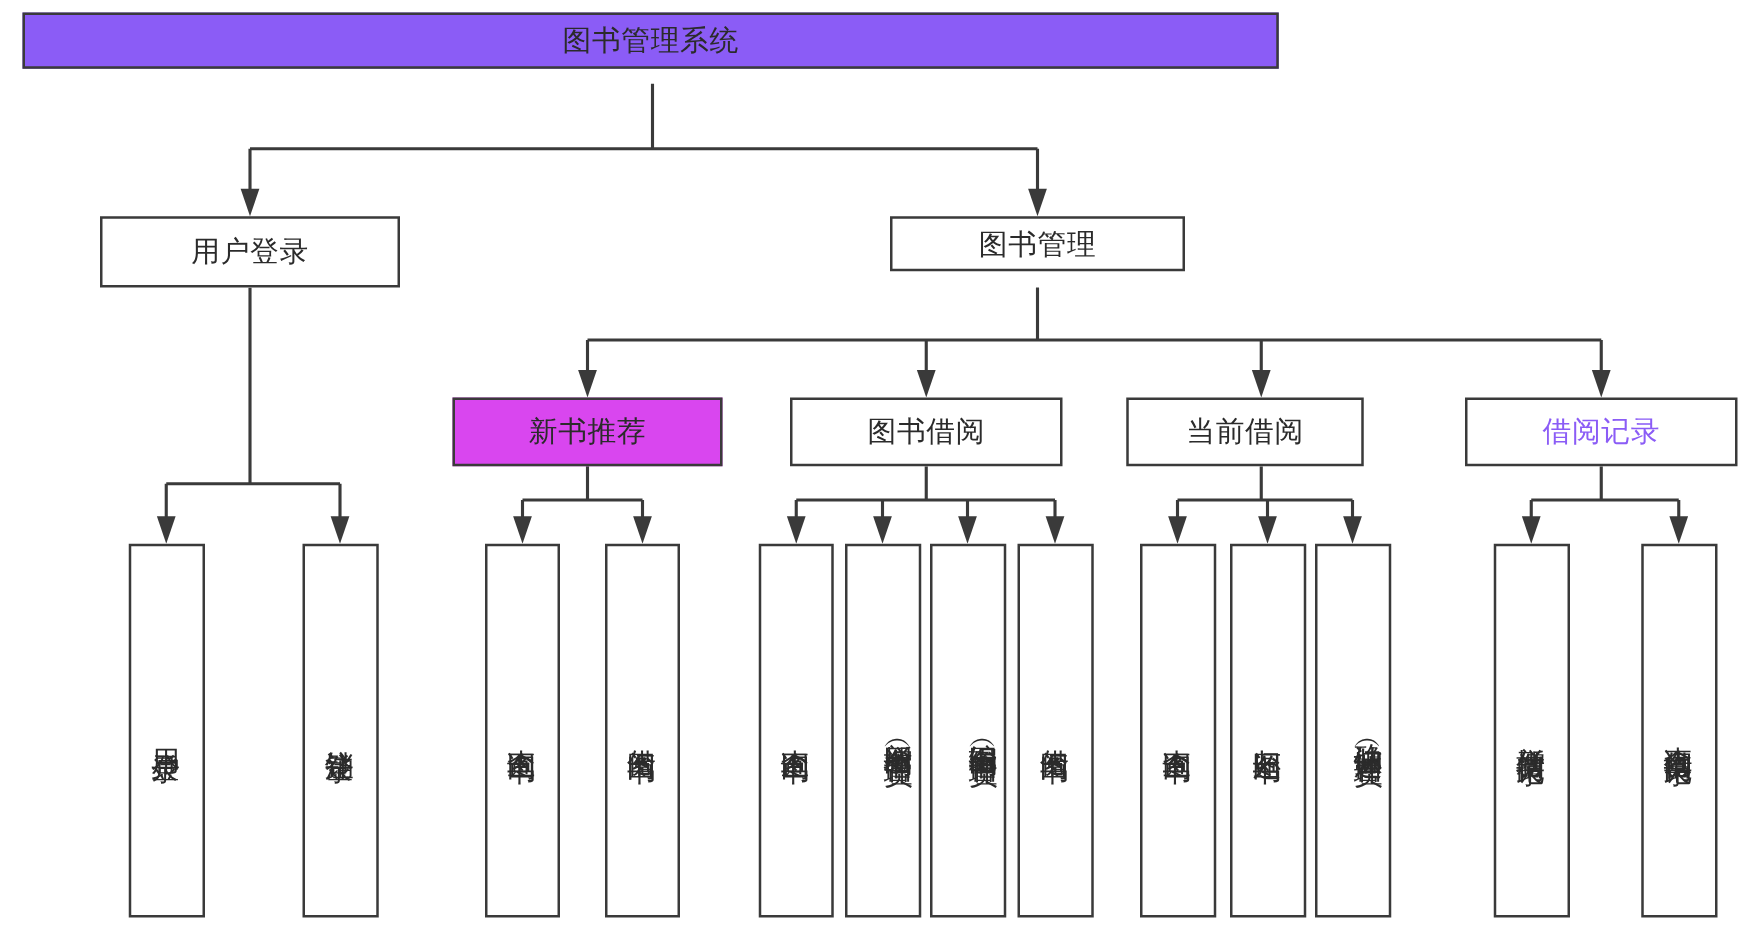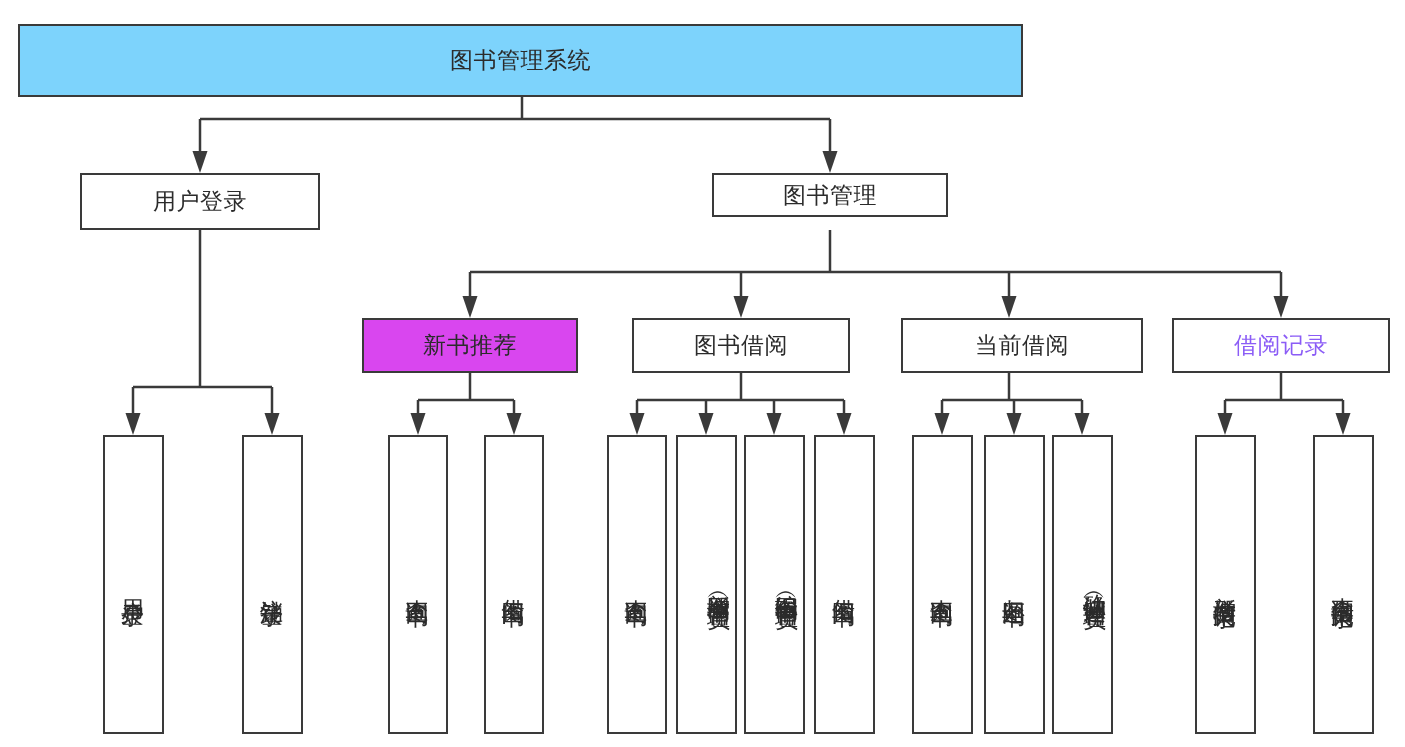--- a/index.html
+++ b/index.html
@@ -116,36 +116,36 @@
       <line x1="1082" y1="400" x2="1082" y2="415" stroke="#3a3a3a" stroke-width="2.5"></line>
       <polygon points="1074.5,413 1089.5,413 1082,435" fill="#3a3a3a"></polygon>
       <line x1="1281" y1="373" x2="1281" y2="400" stroke="#3a3a3a" stroke-width="2.5"></line>
       <line x1="1225" y1="400" x2="1343" y2="400" stroke="#3a3a3a" stroke-width="2.5"></line>
       <line x1="1225" y1="400" x2="1225" y2="415" stroke="#3a3a3a" stroke-width="2.5"></line>
       <polygon points="1217.5,413 1232.5,413 1225,435" fill="#3a3a3a"></polygon>
       <line x1="1343" y1="400" x2="1343" y2="415" stroke="#3a3a3a" stroke-width="2.5"></line>
       <polygon points="1335.5,413 1350.5,413 1343,435" fill="#3a3a3a"></polygon>
     </svg>
   <div id="node-layer">
-      <div class="node horiz" style="left: 18px; top: 24px; width: 1005px; height: 73px; border-color: rgb(58, 58, 58); color: rgb(43, 43, 43); background: #7dd3fc;">
+      <div class="node horiz" style="left: 18px; top: 10px; width: 1005px; height: 45px; border-color: rgb(58, 58, 58); color: rgb(43, 43, 43); background: #8b5cf6;">
         <span class="node-label">图书管理系统</span>
       </div>
       <div class="node horiz" style="left: 80px; top: 173px; width: 240px; height: 57px; border-color: rgb(58, 58, 58); color: rgb(43, 43, 43); background: rgb(255, 255, 255);">
         <span class="node-label">用户登录</span>
       </div>
       <div class="node horiz" style="left: 712px; top: 173px; width: 236px; height: 44px; border-color: rgb(58, 58, 58); color: rgb(43, 43, 43); background: rgb(255, 255, 255);">
         <span class="node-label">图书管理</span>
       </div>
       <div class="node horiz" style="left: 362px; top: 318px; width: 216px; height: 55px; border-color: rgb(58, 58, 58); color: rgb(43, 43, 43); background: #d946ef;">
         <span class="node-label">新书推荐</span>
       </div>
       <div class="node horiz" style="left: 632px; top: 318px; width: 218px; height: 55px; border-color: rgb(58, 58, 58); color: rgb(43, 43, 43); background: rgb(255, 255, 255); text-align: center;">
         <span class="node-label">图书借阅</span>
       </div>
-      <div class="node horiz" style="left: 901px; top: 318px; width: 242px; height: 55px; border-color: rgb(58, 58, 58); color: rgb(43, 43, 43); background: rgb(255, 255, 255);">
+      <div class="node horiz" style="left: 901px; top: 318px; width: 190px; height: 55px; border-color: rgb(58, 58, 58); color: rgb(43, 43, 43); background: rgb(255, 255, 255);">
         <span class="node-label">当前借阅</span>
       </div>
       <div class="node horiz" style="left: 1172px; top: 318px; width: 218px; height: 55px; border-color: rgb(58, 58, 58); color: #8b5cf6; background: rgb(255, 255, 255);">
         <span class="node-label">借阅记录</span>
       </div>
       <div class="node vert centered" style="left: 103px; top: 435px; width: 61px; height: 299px; border-color: rgb(58, 58, 58); color: rgb(43, 43, 43); background: rgb(255, 255, 255);">
         <span class="node-label">用户登录</span>
       </div>
       <div class="node vert centered" style="left: 242px; top: 435px; width: 61px; height: 299px; border-color: rgb(58, 58, 58); color: rgb(43, 43, 43); background: rgb(255, 255, 255);">
         <span class="node-label">注销登录</span>

